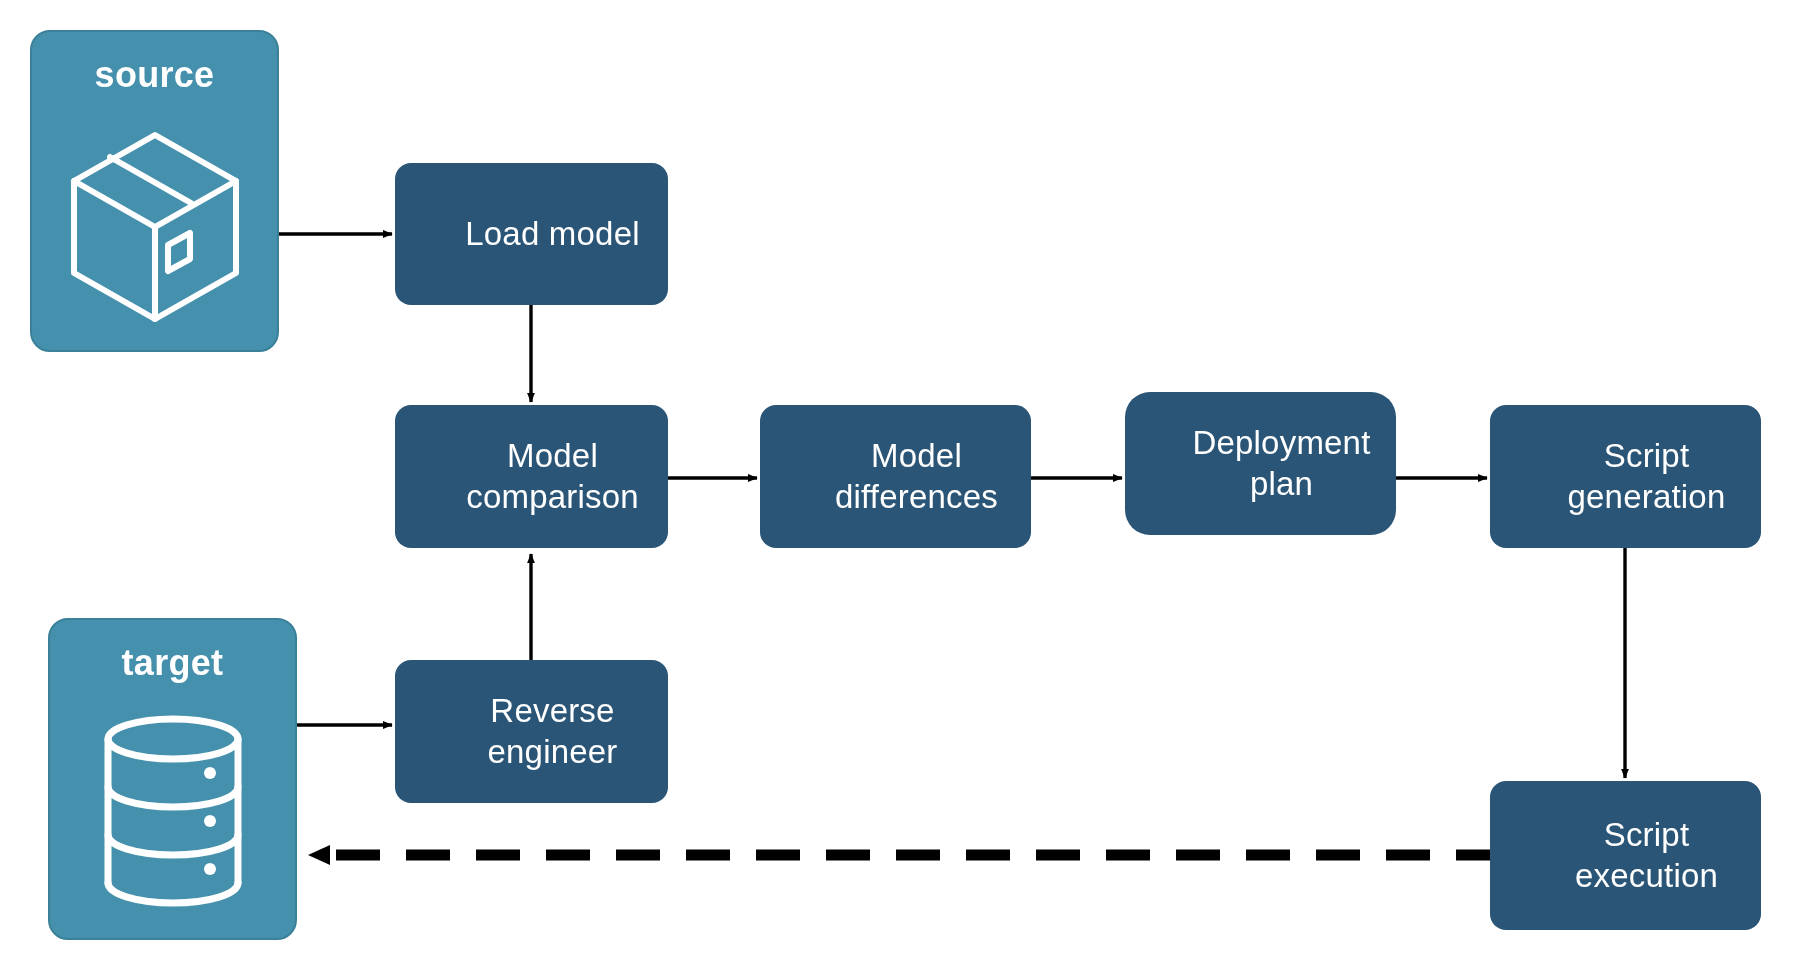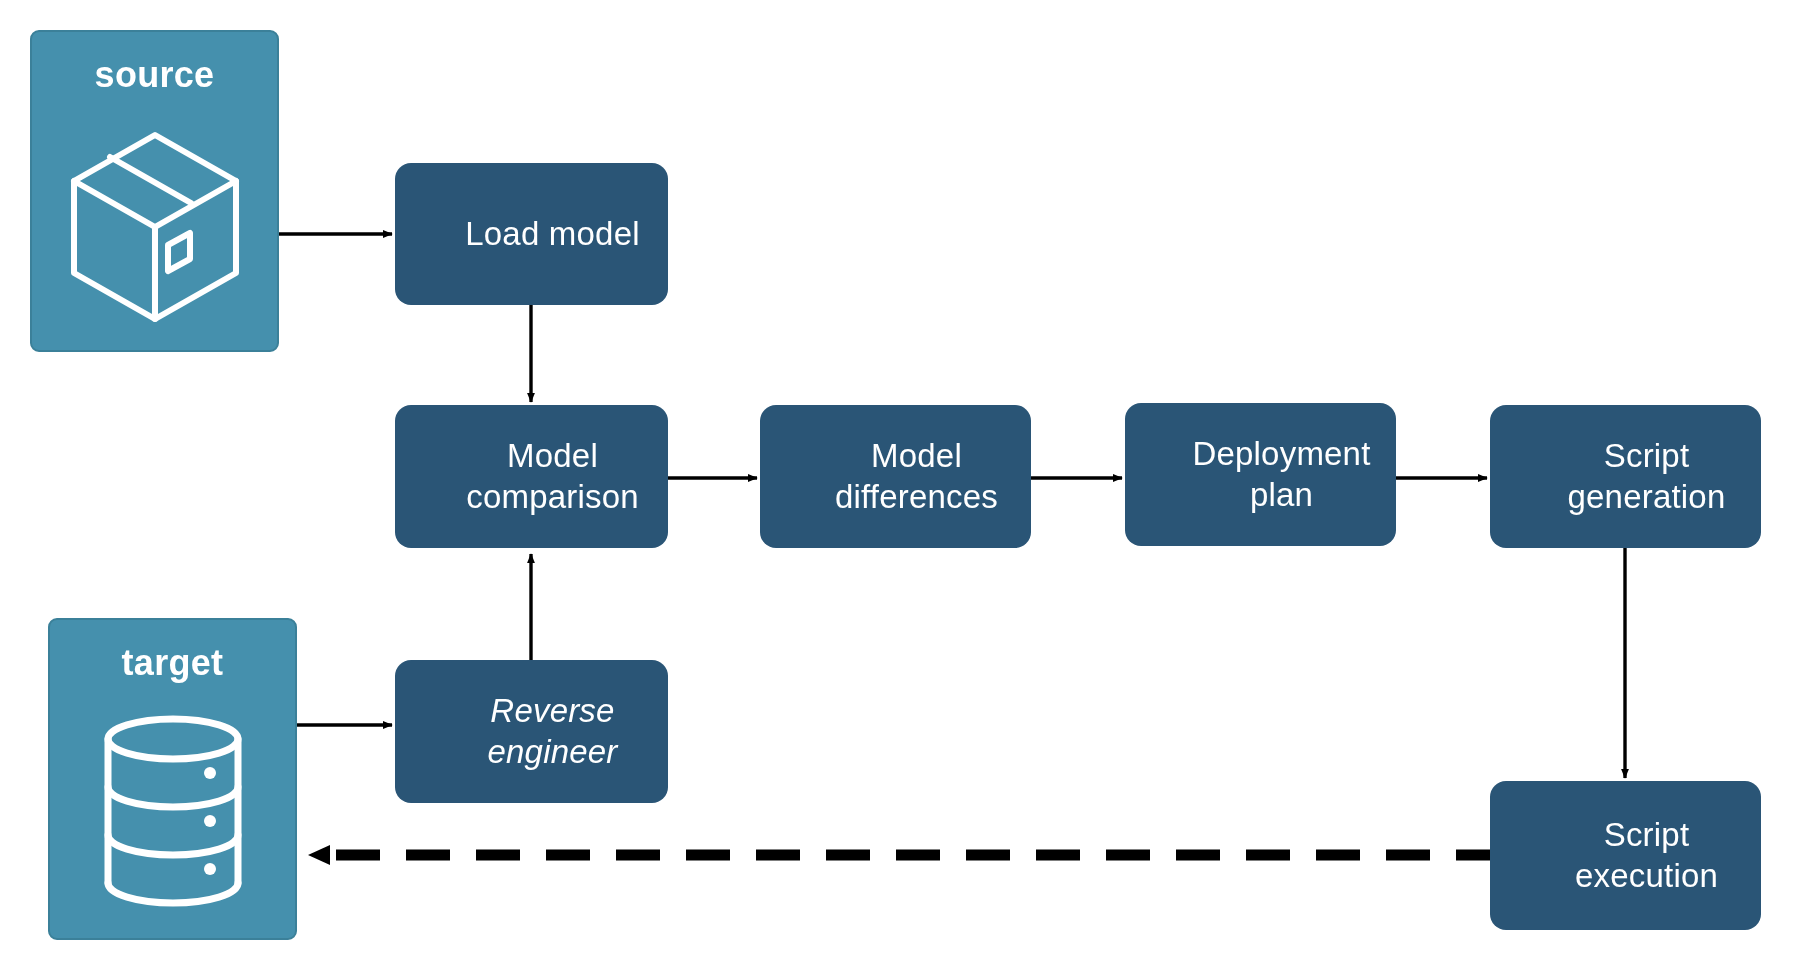--- a/index.html
+++ b/index.html
@@ -40,21 +40,21 @@
     border-radius: 16px;
     font-size: 33px;
     line-height: 1.22;
     letter-spacing: 0.2px;
     font-weight: 400;
     padding-left: 42px;
   }
   .endpoint {
     background: #4590ad;
     border: 2px solid #3b8099;
-    border-radius: 9px;
+    border-radius: 20px;
     flex-direction: column;
     justify-content: flex-start;
   }
   .endpoint-label {
     font-weight: bold;
     font-size: 36px;
     letter-spacing: 0.3px;
     margin-top: 22px;
   }
   .endpoint-icon {
@@ -140,31 +140,31 @@
   <div class="node proc" style="left:395px; top:405px; width:273px; height:143px;">
     <span class="proc-label">Model
 comparison</span>
   </div>
 
   <div class="node proc" style="left:760px; top:405px; width:271px; height:143px;">
     <span class="proc-label">Model
 differences</span>
   </div>
 
-  <div class="node proc" style="left:1125px; top:403px; width:271px; height:143px;">
+  <div class="node proc" style="left:1125px; top:392px; width:271px; height:143px;border-radius:25px;">
     <span class="proc-label">Deployment
 plan</span>
   </div>
 
   <div class="node proc" style="left:1490px; top:405px; width:271px; height:143px;">
     <span class="proc-label">Script
 generation</span>
   </div>
 
-  <div class="node proc" style="left:395px; top:660px; width:273px; height:143px;font-style:italic;">
+  <div class="node proc" style="left:395px; top:660px; width:273px; height:143px;">
     <span class="proc-label">Reverse
 engineer</span>
   </div>
 
   <div class="node proc" style="left:1490px; top:781px; width:271px; height:149px;">
     <span class="proc-label">Script
 execution</span>
   </div>
 
 </div>

